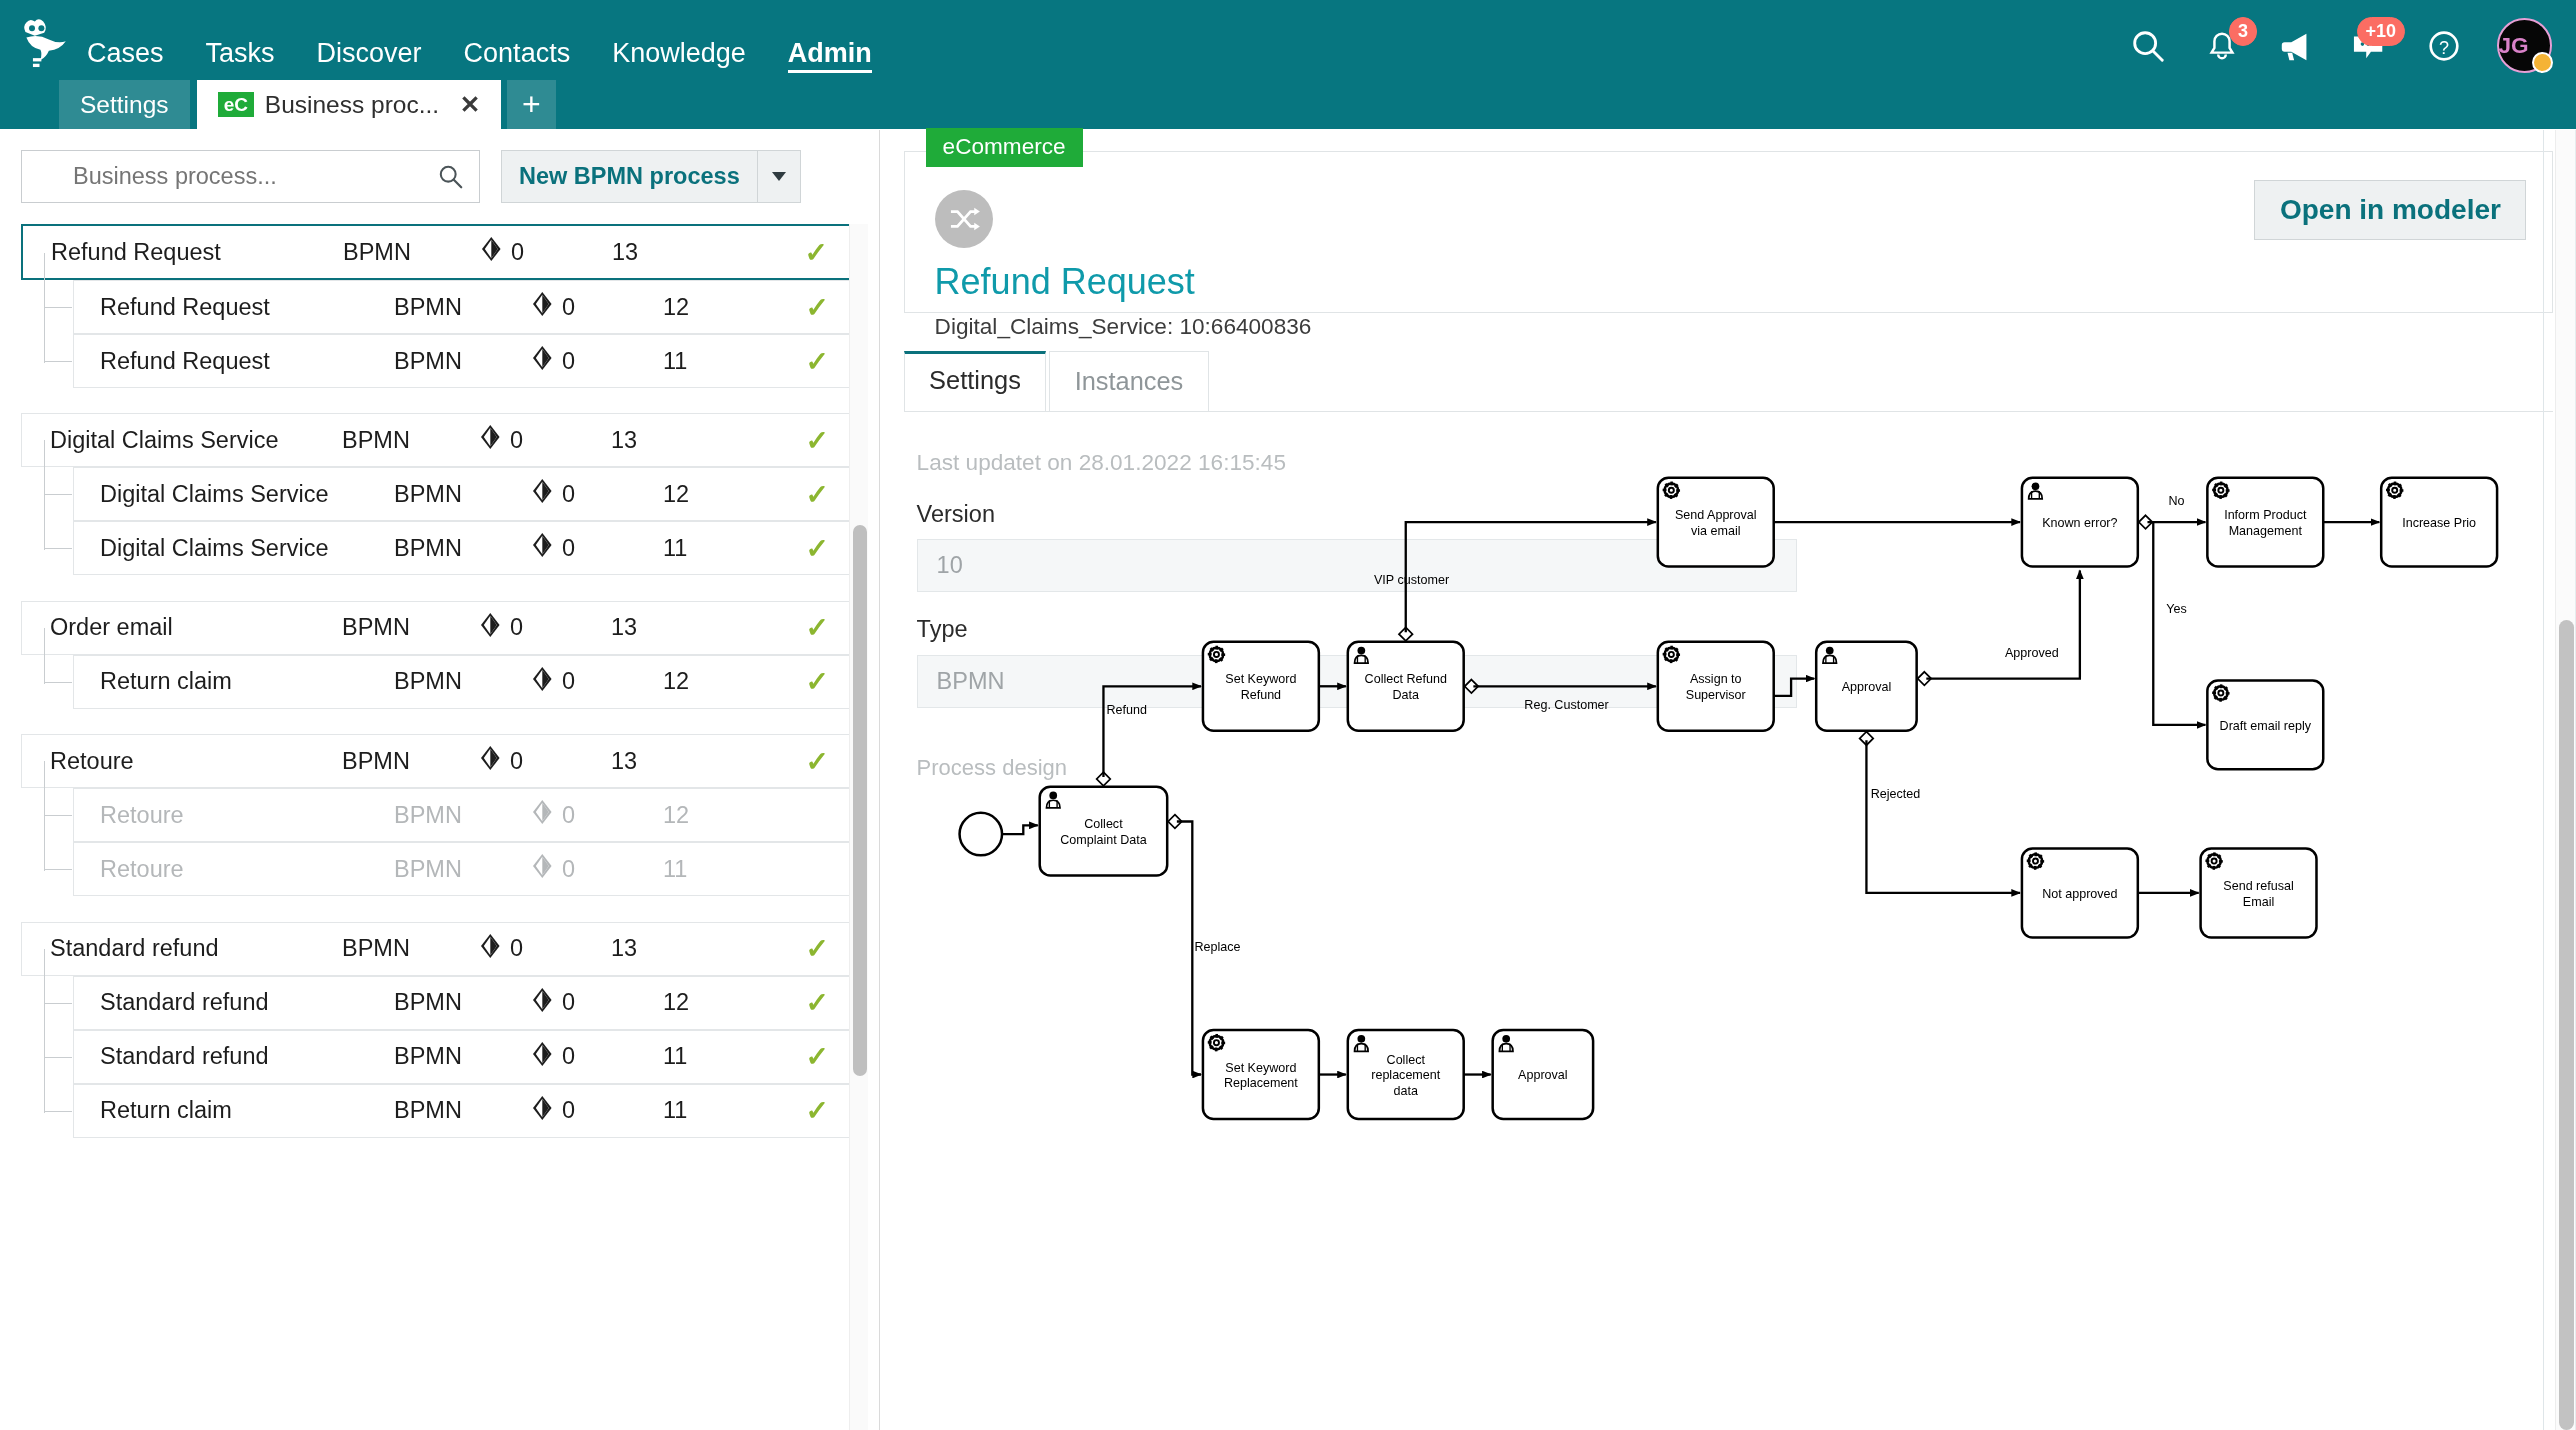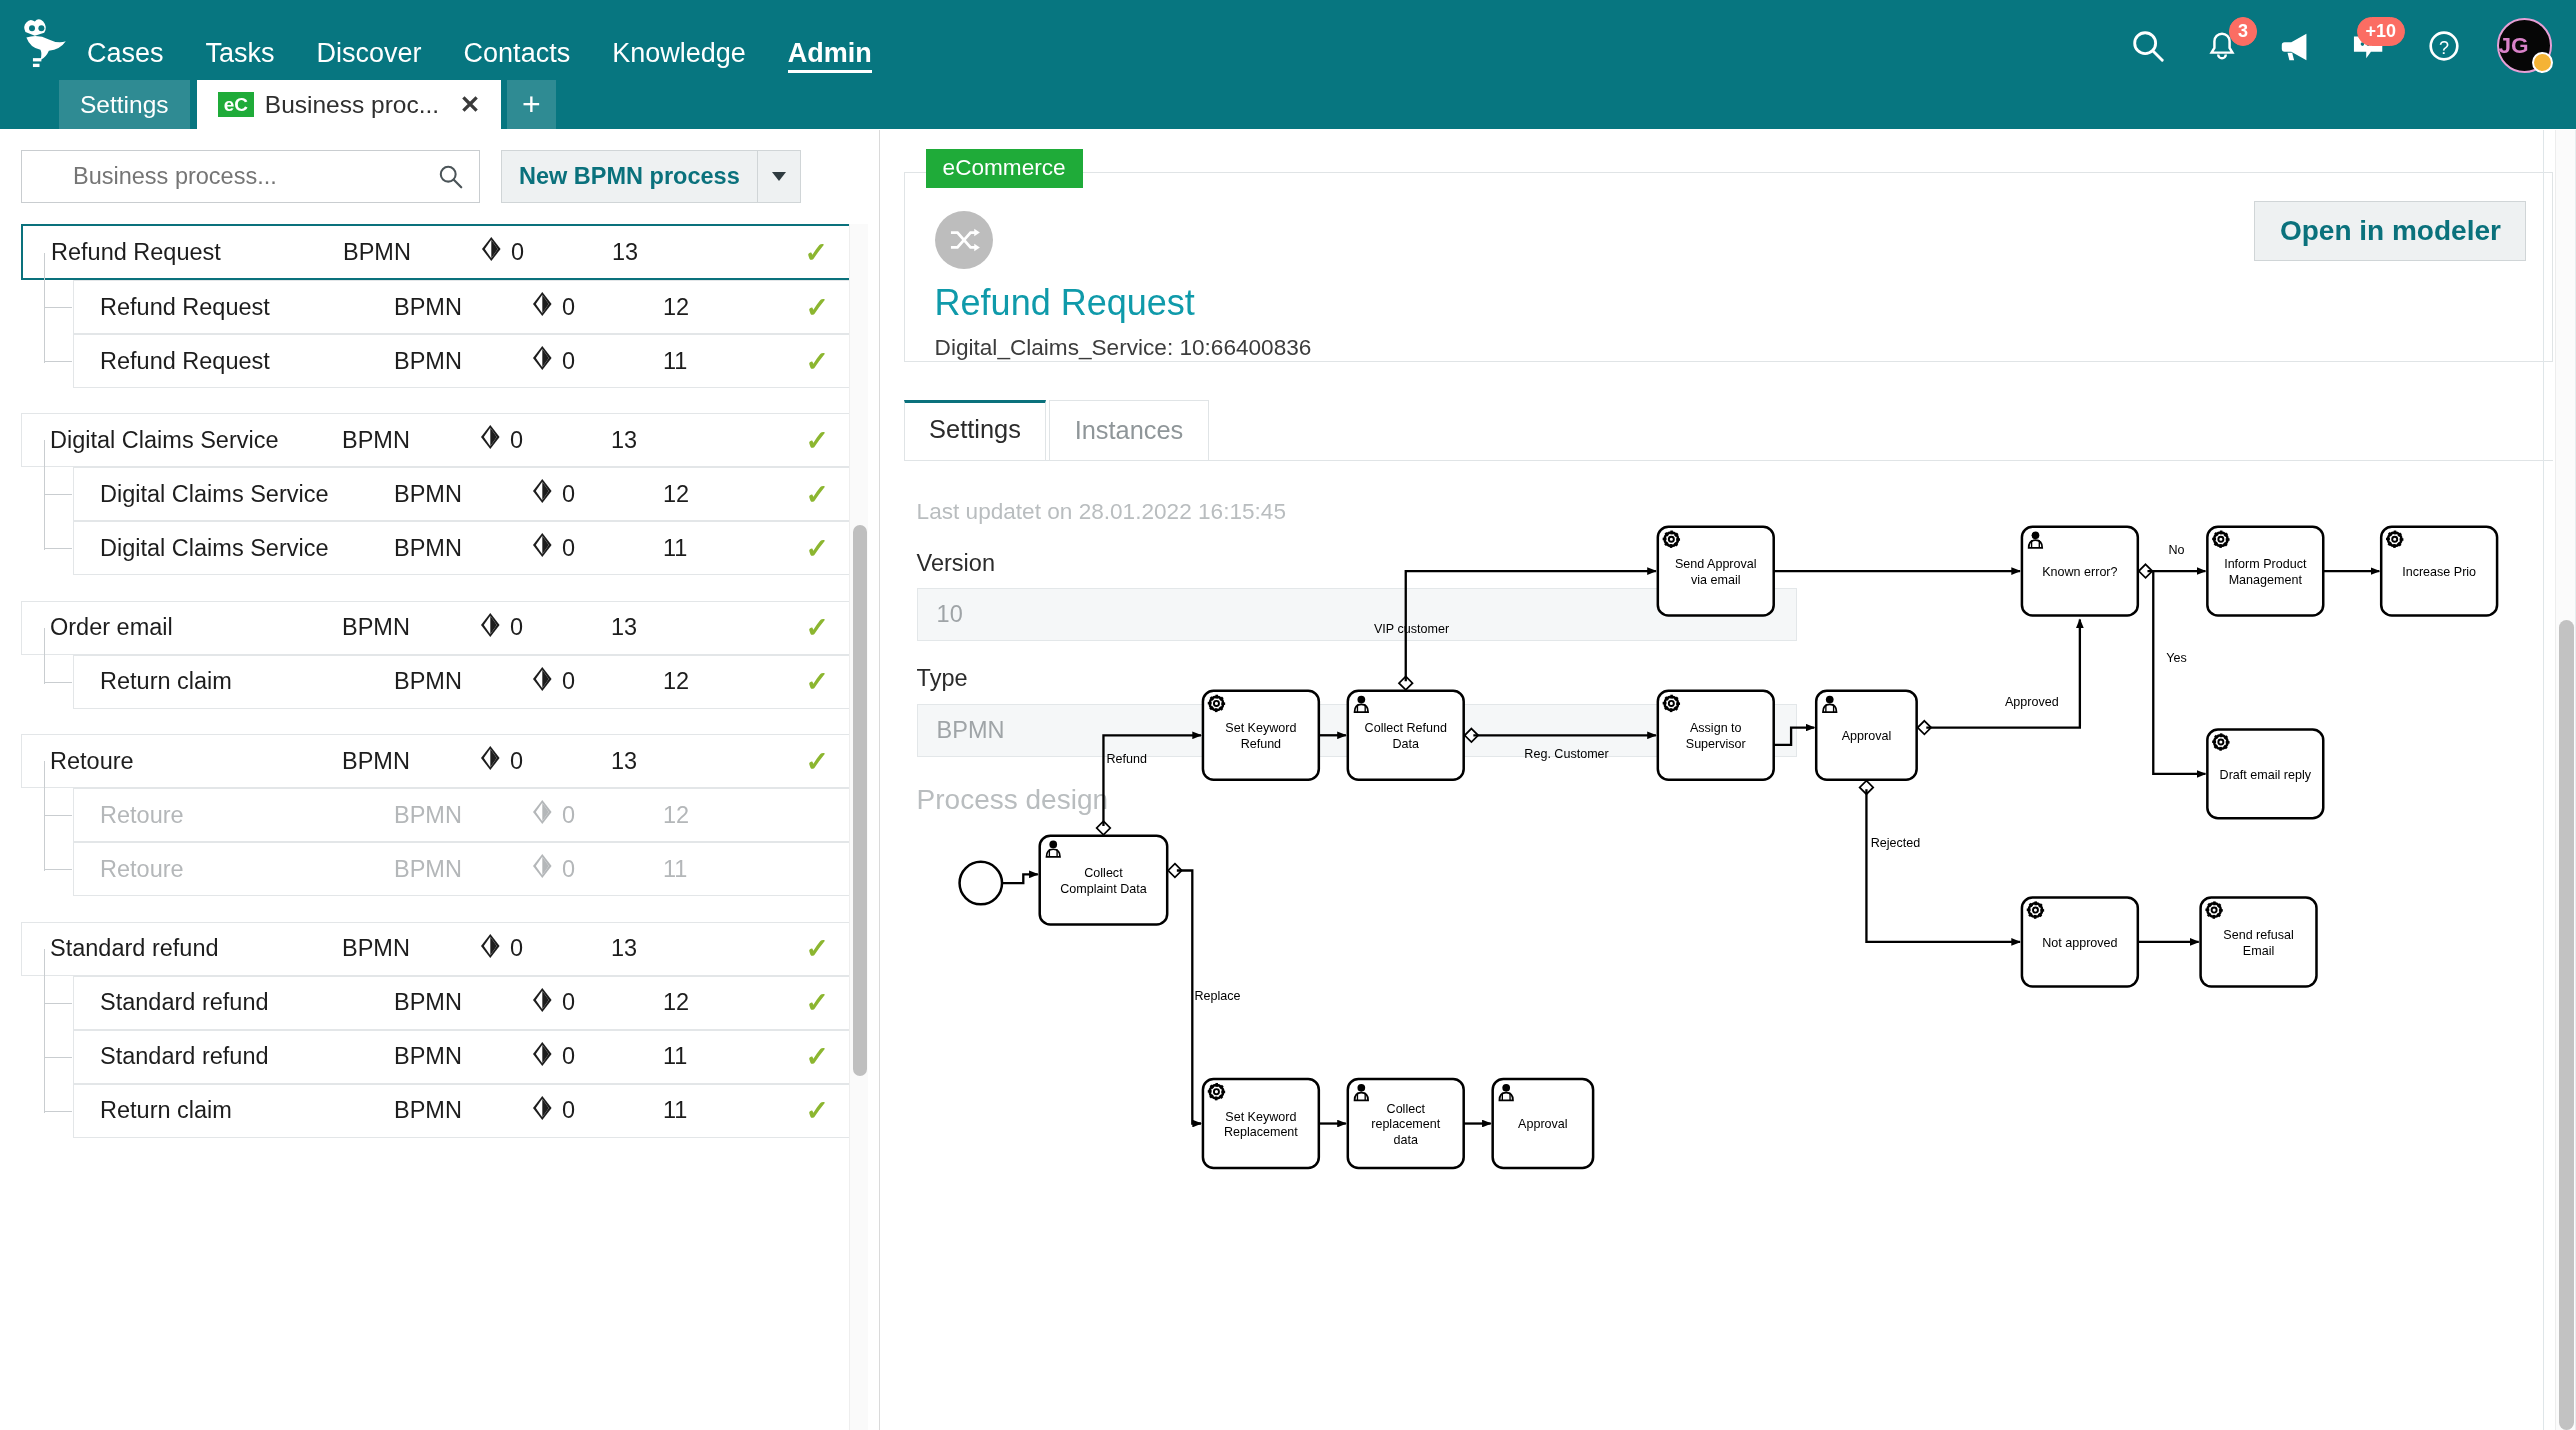--- a/index.html
+++ b/index.html
@@ -151,22 +151,22 @@
     position: absolute; left: 2.8px; top: 301px; width: 14px; height: 551px;
     background: #bfbfbf; border-radius: 7.5px;
   }
 
   
   .rightpanel {
     position: absolute; top: 130px; left: 881px; right: 0; bottom: 0;
     background: #ffffff; padding: 21px 22.6px 0 22.6px;
   }
   .hdrcard {
-    position: relative; border: 0.9px solid #e0e4e6; margin-top: 21px;
-    padding: 38px 14px 28px 30px; height: 190px;
+    position: relative; border: 0.9px solid #e0e4e6; 
+    padding: 38px 14px 28px 30px; height: 162px;
   }
   .eco-chip {
     position: absolute; top: -24.5px; left: 21px; background: #1fab39; color: #fff;
     font-size: 22.6px; padding: 6.6px 17px;
   }
   .proc-icon {
     width: 58px; height: 58px; border-radius: 50%; background: #bdbdbd;
     display: flex; align-items: center; justify-content: center;
   }
   .proc-title { font-size: 36px; color: #0f9aaa; margin-top: 13px; }
@@ -187,21 +187,21 @@
   .tabs2-line { border-bottom: 0.9px solid #e0e4e6; }
 
   .panelbody { position: relative; padding: 38px 9.4px 0 13px; }
   .meta { font-size: 22.6px; color: #b9bdbf; }
   .flabel { font-size: 23.5px; color: #2b2b2b; margin-top: 24.5px; }
   .finput {
     width: 880px; height: 53px; background: #f5f7f8; border: 0.9px solid #e3e7e9;
     display: flex; align-items: center; padding: 8px 19px; margin-top: 11.3px;
     font-size: 23.5px; color: #9fa4a7;
   }
-  .pdesign { font-size: 28px; color: #b9bdbf; margin-top: 27px; }
+  .pdesign { font-size: 22px; color: #b9bdbf; margin-top: 47px; }
 
   
   .diagram {
     position: absolute; left: 0px; top: 0px; width: 1695px; height: 734px;
   }
   .rscrollbar {
     position: absolute; right: 0px; top: 0; width: 21px; bottom: 0;
     background: #fbfbfb; border-left: 0.9px solid #ededed; border-right: 0.9px solid #e6ecee;
   }
   .rscrollthumb {

